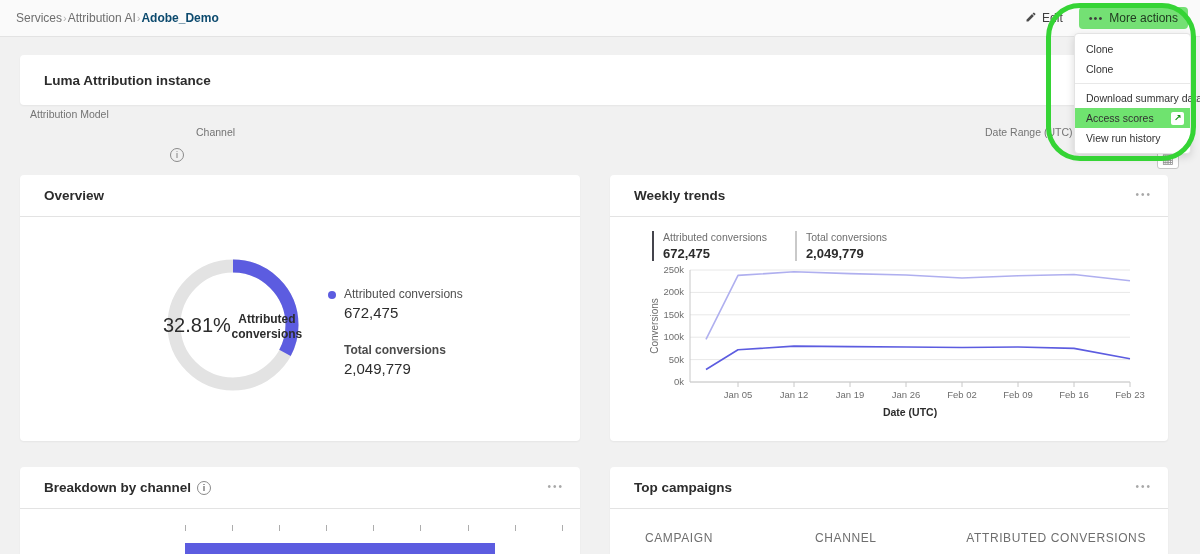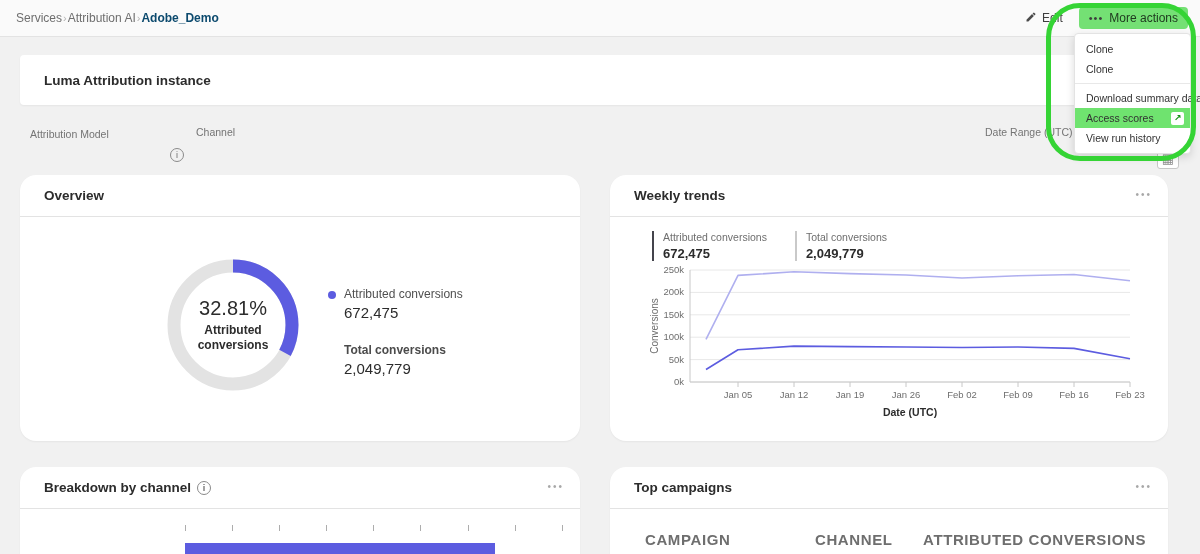--- a/index.html
+++ b/index.html
@@ -35,21 +35,21 @@
   .annotation{position:absolute;left:1046px;top:3px;width:150px;height:158px;
               border:5px solid #35d435;border-radius:34px;z-index:30;pointer-events:none}
 
   
   .instance-card{position:absolute;left:20px;top:55px;width:1160px;height:50px;background:#fff;
                  border-radius:4px;box-shadow:0 1px 2px rgba(0,0,0,.05);display:flex;
                  align-items:center;padding:0 24px;font-size:13.5px;font-weight:700}
 
   
   .filter-group{position:absolute}
-  #fg-model{left:30px;top:128px}
+  #fg-model{left:30px;top:108px}
   #fg-channel{left:196px;top:126px}
   .filter-label{font-size:10.5px;color:#747474;margin-bottom:5px}
   .selectbox{width:130px;height:26px;background:#fff;border:1px solid #c6c6c6;border-radius:3px;
              display:flex;align-items:center;justify-content:space-between;padding:0 9px;
              font-size:11.5px;font-style:italic;color:#707070;cursor:pointer}
   .info-icon{width:14px;height:14px;border:1px solid #8a8a8a;border-radius:50%;color:#6e6e6e;
              font-size:9px;display:inline-flex;align-items:center;justify-content:center;
              font-style:normal;background:#fff0}
   #model-info{position:absolute;left:170px;top:148px}
   .date-group{position:absolute;left:985px;top:126px}
@@ -57,32 +57,32 @@
   .date-input{height:24px;border:1px solid #c6c6c6;border-radius:3px;background:#fff;
               font-size:10.5px;color:#2c2c2c;padding:0 4px;font-family:inherit}
   .date-input.start{width:63px}
   .date-input.end{width:110px}
   .date-dash{color:#505050;font-size:11px}
   .calendar-btn{position:absolute;left:1157px;top:147px;width:22px;height:22px;
                 border:1px solid #c6c6c6;border-radius:3px;background:#fff;color:#8e8e8e;
                 font-size:13px;line-height:19px;text-align:center;z-index:5}
 
   
-  .card{position:absolute;background:#fff;border-radius:16px;box-shadow:0 1px 2px rgba(0,0,0,.05)}
+  .card{position:absolute;background:#fff;border-radius:4px;box-shadow:0 1px 2px rgba(0,0,0,.05)}
   .card-header{height:42px;border-bottom:1px solid #e3e3e3;display:flex;align-items:center;
                gap:6px;padding:0 24px;font-size:13.5px;font-weight:700;position:relative}
   .card-dots{position:absolute;right:16px;top:14px;color:#a8a8a8;letter-spacing:2px;font-size:10px}
   #overview-card{left:20px;top:175px;width:560px;height:266px}
   #weekly-card{left:610px;top:175px;width:558px;height:266px}
   #breakdown-card{left:20px;top:467px;width:560px;height:150px}
   #campaigns-card{left:610px;top:467px;width:558px;height:150px}
 
   
   .donut-wrap{position:absolute;left:143px;top:80px;width:140px;height:140px}
-  .donut-label{position:absolute;inset:0;display:flex;flex-direction:column;align-items:center;
+  .donut-label{position:absolute;inset:0;display:flex;align-items:center;
                justify-content:center;text-align:center}
   .donut-pct{font-size:20px;color:#2c2c2c}
   .donut-center-label{font-size:12px;font-weight:700;width:90px;line-height:1.25;margin-top:3px}
   .ov-legend{position:absolute;left:308px;top:112px}
   .ov-item{position:relative;padding-left:16px;margin-bottom:22px}
   .ov-dot{position:absolute;left:0;top:4px;width:8px;height:8px;border-radius:50%;background:#5c5ce0}
   .ov-label{font-size:12px;color:#505050}
   .ov-value{font-size:15px;color:#2c2c2c;margin-top:3px}
   .ov-item.total .ov-label{font-weight:700;color:#4b4b4b}
 
@@ -93,22 +93,22 @@
   .wt-label{font-size:10.5px;color:#6e6e6e}
   .wt-value{font-size:13px;font-weight:700;margin-top:3px}
   #trend-chart{position:absolute;left:10px;top:47px}
 
   
   .bd-ticks{position:absolute;left:165px;top:58px;width:378px;height:6px;
             background:repeating-linear-gradient(to right,#adadad 0 1px,transparent 1px 47.1px)}
   .bd-bar{position:absolute;left:165px;top:76px;width:310px;height:28px;background:#5c5ce0}
 
   
-  .tc-headers{position:absolute;left:0;top:64px;width:100%;height:14px;font-size:15px;
-              letter-spacing:.6px;color:#6e6e6e;font-weight:700}
+  .tc-headers{position:absolute;left:0;top:64px;width:100%;height:14px;font-size:12px;
+              letter-spacing:.6px;color:#6e6e6e;font-weight:400}
   .tc-col{position:absolute;top:0}
   .tc-col.c1{left:35px}.tc-col.c2{left:205px}.tc-col.c3{right:22px}
 </style>
 </head>
 <body>
 
 <div class="topbar">
   <nav class="breadcrumb">
     <span>Services</span>
     <span class="crumb-sep">›</span>

